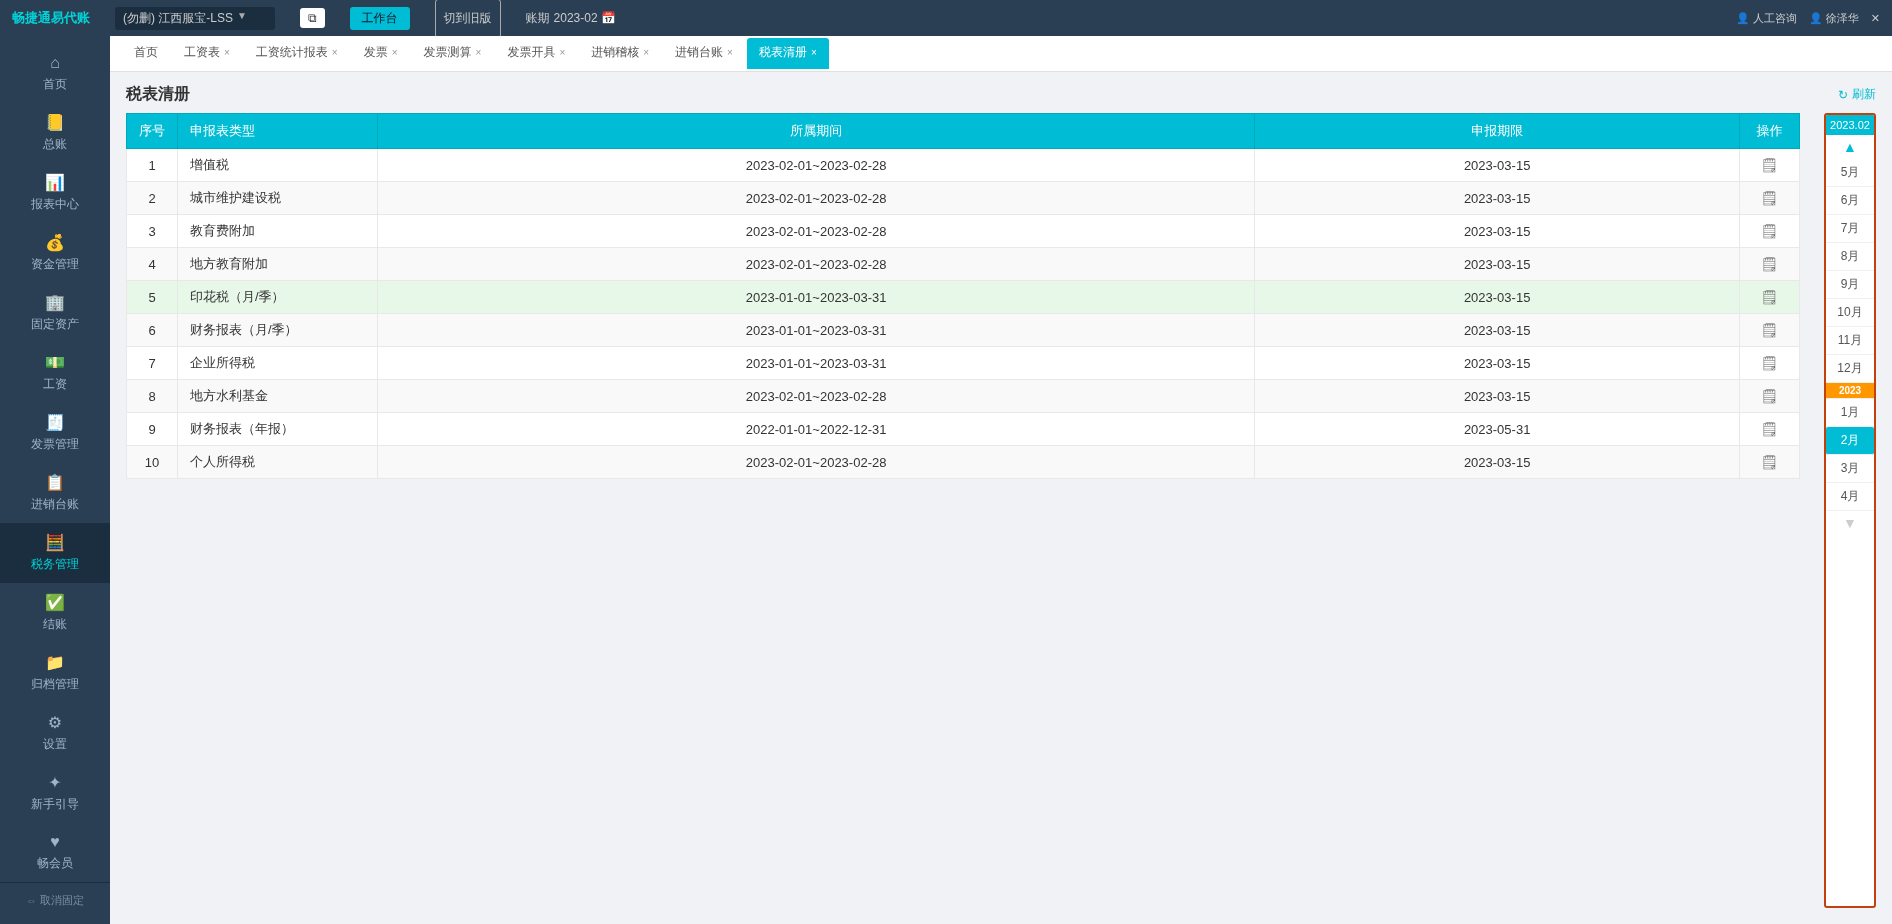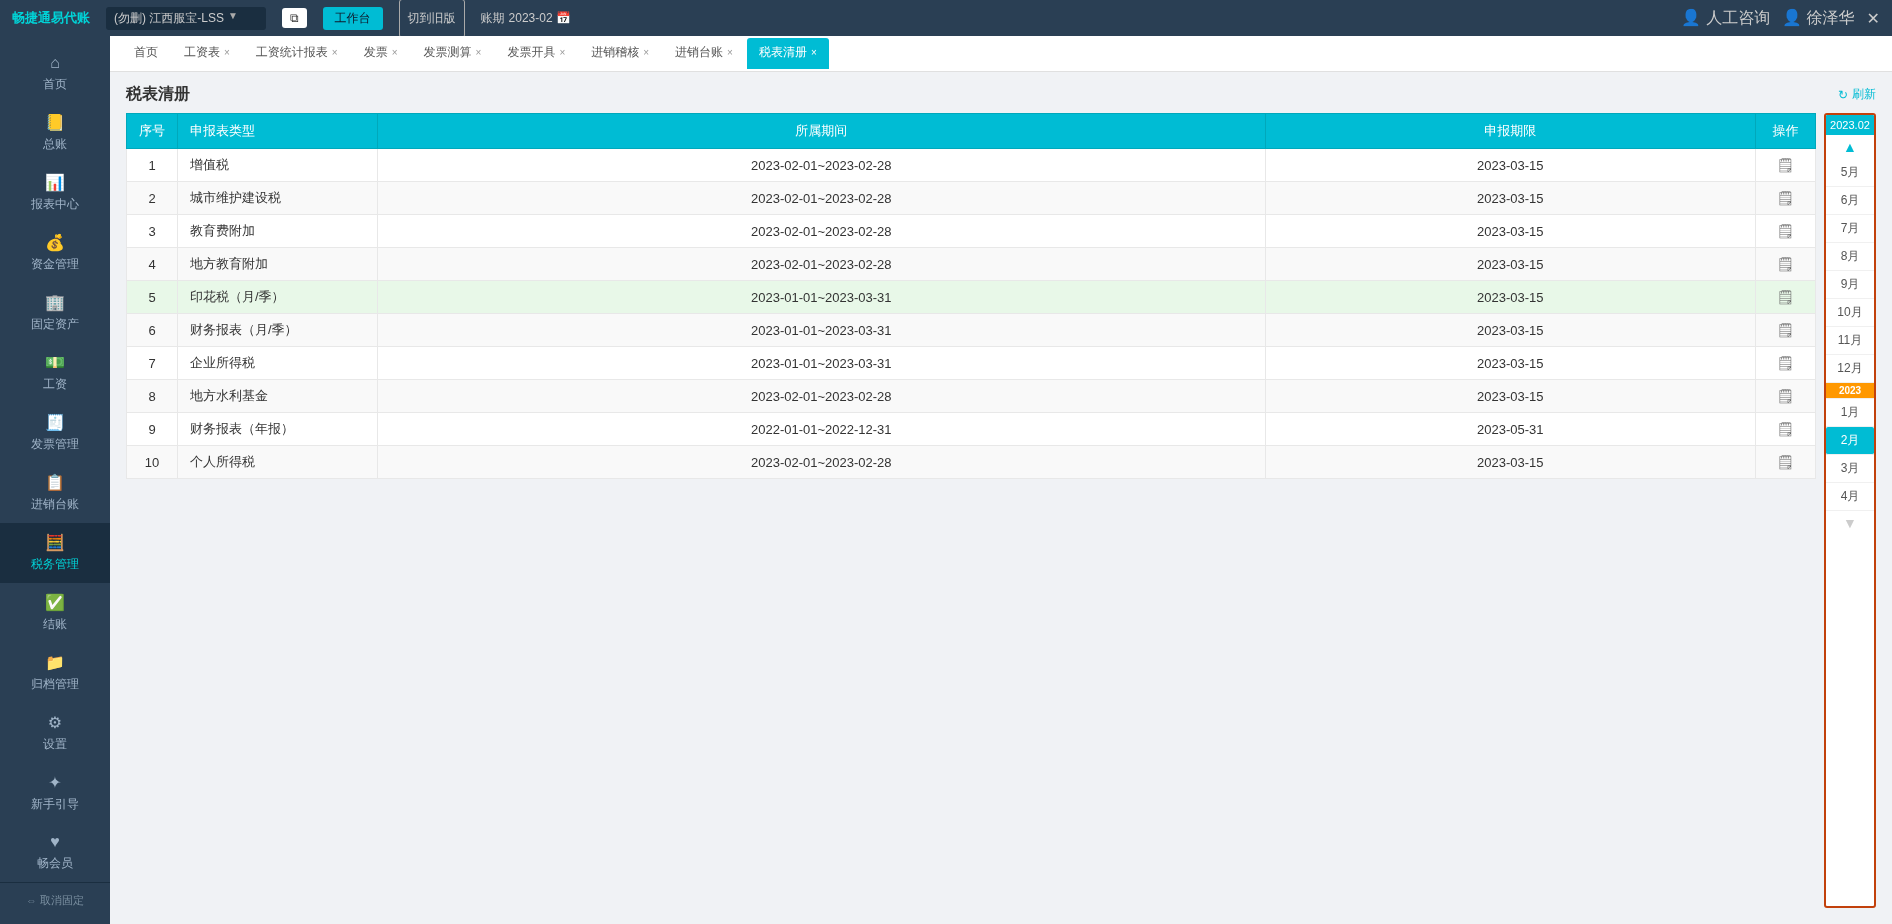--- a/index.html
+++ b/index.html
@@ -1,27 +1,27 @@
 <!DOCTYPE html>
 <html><head>
   <meta charset="utf-8">
   <style>
     * { box-sizing: border-box; margin: 0; padding: 0; }
     body { font-family: 'Microsoft YaHei', Arial, sans-serif; font-size: 13px; background: #f0f2f5; display: flex; flex-direction: column; height: 924px; overflow: hidden; }
 
     
-    .topbar { height: 36px; background: #2a3f54; display: flex; align-items: center; padding: 0 12px; gap: 16px; flex-shrink: 0; }
+    .topbar { height: 36px; background: #2a3f54; display: flex; align-items: center; padding: 0 12px; gap: 25px; flex-shrink: 0; }
     .topbar-logo { color: #00d4d8; font-size: 13px; font-weight: bold; }
     .topbar-company { background: #1a2e40; color: #ccc; font-size: 12px; padding: 3px 8px; border-radius: 3px; display: flex; align-items: flex-start; gap: 4px; min-width: 160px; }
     .topbar-company .arrow { color: #aaa; font-size: 10px; }
     .topbar-btn { background: #fff; border: none; border-radius: 3px; padding: 3px 8px; font-size: 12px; cursor: pointer; color: #333; }
     .topbar-btn-cyan { background: #00bcd4; color: #0f172a; border: none; border-radius: 3px; padding: 3px 12px; font-size: 12px; cursor: pointer; }
     .topbar-btn-outline { background: transparent; border: 1px solid #aaa; border-radius: 3px; padding: 10px 8px; font-size: 12px; cursor: pointer; color: #ccc; }
     .topbar-period { color: #ccc; font-size: 12px; display: flex; align-items: center; gap: 4px; }
-    .topbar-right { margin-left: auto; display: flex; align-items: center; gap: 12px; color: #ccc; font-size: 16px; justify-content: center; }
+    .topbar-right { margin-left: auto; display: flex; align-items: center; gap: 12px; color: #ccc; font-size: 11px; justify-content: center; }
 
     
     .main-layout { display: flex; flex: 1; overflow: hidden; }
 
     
     .sidebar { width: 110px; background: #2a3f54; display: flex; flex-direction: column; flex-shrink: 0; padding-top: 8px; }
     .sidebar-item { display: flex; flex-direction: column; align-items: center; padding: 10px 8px; cursor: pointer; color: #a0b4c8; font-size: 12px; gap: 4px; }
     .sidebar-item.active { background: #1a2e40; color: #00d4d8; }
     .sidebar-item .icon { font-size: 16px; }
     .sidebar-bottom { margin-top: auto; padding: 20px; color: #7a8fa0; font-size: 11px; text-align: center; cursor: pointer; border-top: 1px solid #1a2e40; padding-top: 10px; }
@@ -35,21 +35,21 @@
     .tab-item.active { color: #fff; background: #00bcd4; border-radius: 3px 3px 0 0; }
     .tab-item .close-btn { font-size: 10px; color: #999; }
     .tab-item.active .close-btn { color: #fff; }
 
     
     .page-header { display: flex; align-items: center; justify-content: space-between; padding: 12px 16px 8px 16px; background: #f0f2f5; flex-shrink: 0; }
     .page-title { font-size: 16px; font-weight: bold; color: #333; }
     .refresh-btn { display: flex; align-items: center; gap: 4px; color: #00bcd4; font-size: 12px; cursor: pointer; }
 
     
-    .table-container { flex: 1; padding: 0 16px 16px 16px; overflow: auto; display: flex; gap: 8px; }
+    .table-container { flex: 1; padding: 0 16px 16px 16px; overflow: auto; display: flex; gap: 24px; }
     .table-main { flex: 1; overflow: auto; }
 
     
     .data-table { width: 100%; border-collapse: collapse; background: #fff; font-size: 13px; }
     .data-table th { background: #00bcd4; color: #fff; padding: 8px 12px; text-align: center; font-weight: normal; border: 1px solid #00a8bb; white-space: nowrap; }
     .data-table td { padding: 7px 12px; text-align: center; border: 1px solid #e8e8e8; color: #333; }
     .data-table tr:nth-child(even) td { background: #f9f9f9; }
     .data-table tr.highlighted td { background: #e8f8e8; }
     .data-table td.left { text-align: left; }
     .action-icon { cursor: pointer; color: #666; font-size: 14px; }

